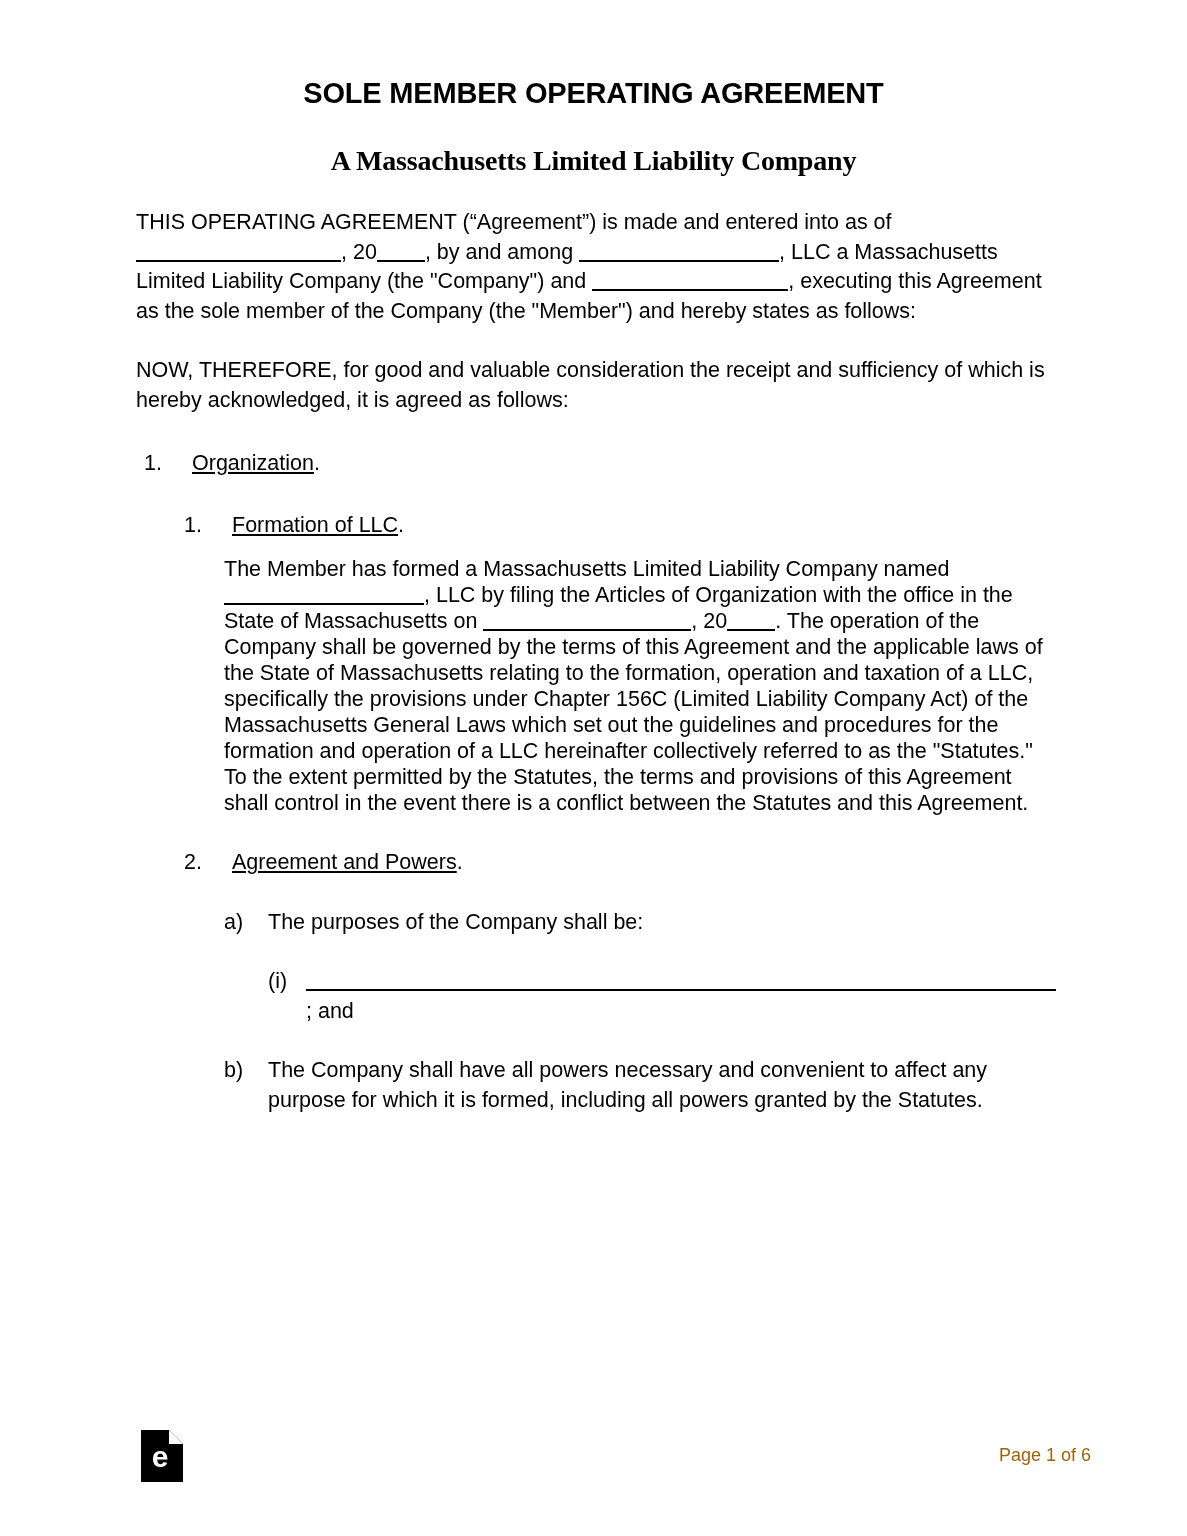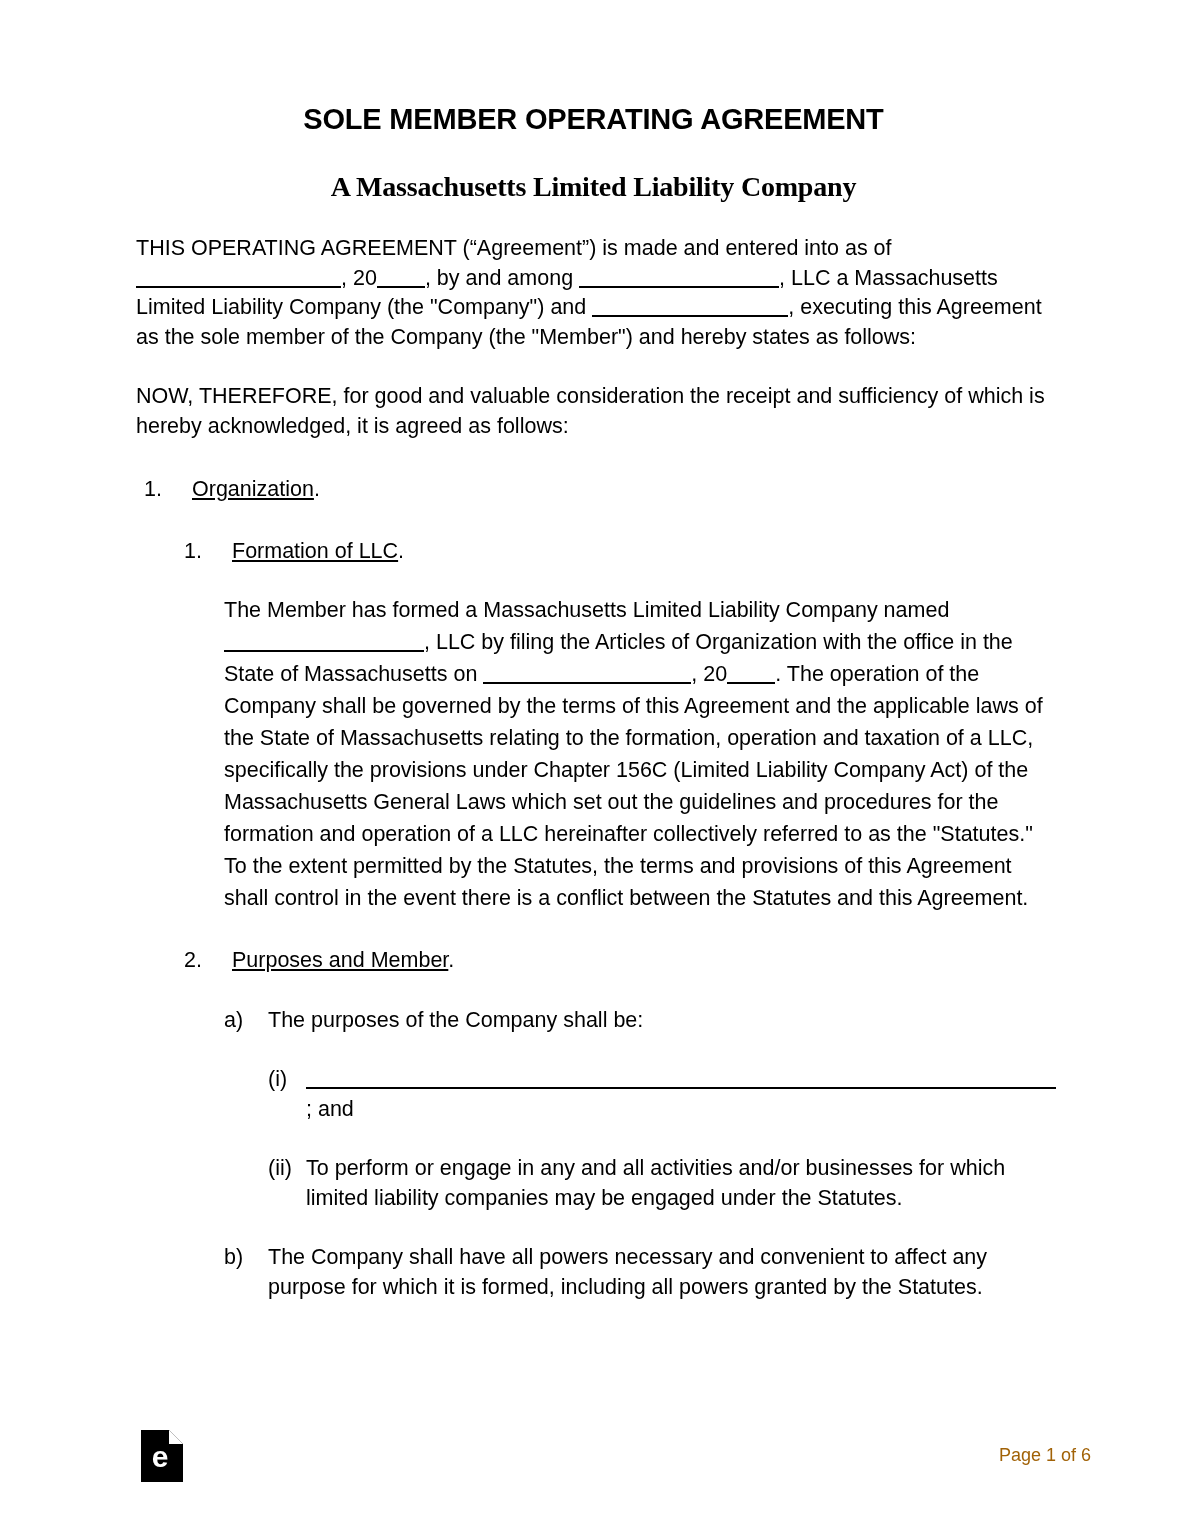--- a/index.html
+++ b/index.html
@@ -25,21 +25,21 @@
     top: 0;
     width: 915px;
   }
 
   
   .title-block {
     text-align: center;
     font-weight: bold;
     font-size: 29px;
     line-height: 37px;
-    padding-top: 101px;
+    padding-top: 75px;
     letter-spacing: -0.2px;
   }
   .title-line-llc {
     white-space: nowrap;
   }
   .blank-title {
     display: inline-block;
     width: 390px;
     border-bottom: 3px solid #000;
     vertical-align: -4px;
@@ -101,23 +101,23 @@
     font-size: 21.5px;
     line-height: 29.5px;
   }
   .lvl2 > .marker {
     position: absolute;
     left: 8px;
     top: 0;
   }
   .body-indent {
     margin-left: 88px;
-    margin-top: 28px;
-    font-size: 21.5px;
-    line-height: 32px;
+    margin-top: 16px;
+    font-size: 21.5px;
+    line-height: 26px;
   }
   .lvl3 {
     position: relative;
     padding-left: 44px;
     margin-left: 88px;
     margin-top: 30px;
     font-size: 21.5px;
     line-height: 29.5px;
   }
   .lvl3 > .marker {
@@ -197,37 +197,33 @@
     </div>
 
     <div class="body-indent">
       <span>The Member has formed a Massachusetts Limited Liability Company named</span>
       <span class="bl bl-w5"></span><span>, LLC by filing the Articles of Organization with the office in the State of Massachusetts on</span>
       <span class="bl bl-w6"></span><span>, 20</span><span class="bl bl-w2"></span><span>. The operation of the Company shall be governed by the terms of this Agreement and the applicable laws of the State of Massachusetts relating to the formation, operation and taxation of a LLC, specifically the provisions under Chapter 156C (Limited Liability Company Act) of the Massachusetts General Laws which set out the guidelines and procedures for the formation and operation of a LLC hereinafter collectively referred to as the "Statutes." To the extent permitted by the Statutes, the terms and provisions of this Agreement shall control in the event there is a conflict between the Statutes and this Agreement.</span>
     </div>
 
     <div class="lvl2">
       <span class="marker">2.</span>
-      <span class="u">Purposes and Member</span><span>.</span>
+      <span class="u">Agreement and Powers</span><span>.</span>
     </div>
 
     <div class="lvl3">
       <span class="marker">a)</span>
       <span>The purposes of the Company shall be:</span>
     </div>
 
     <div class="lvl4">
       <span class="marker">(i)</span>
       <span class="bl bl-long"></span><span>; and</span>
     </div>
 
-    <div class="lvl4">
-      <span class="marker">(ii)</span>
-      <span>To perform or engage in any and all activities and/or businesses for which limited liability companies may be engaged under the Statutes.</span>
-    </div>
 
     <div class="lvl3">
       <span class="marker">b)</span>
       <span>The Company shall have all powers necessary and convenient to affect any purpose for which it is formed, including all powers granted by the Statutes.</span>
     </div>
 
   </div>
 
   <div class="footer">
     <div class="logo">

